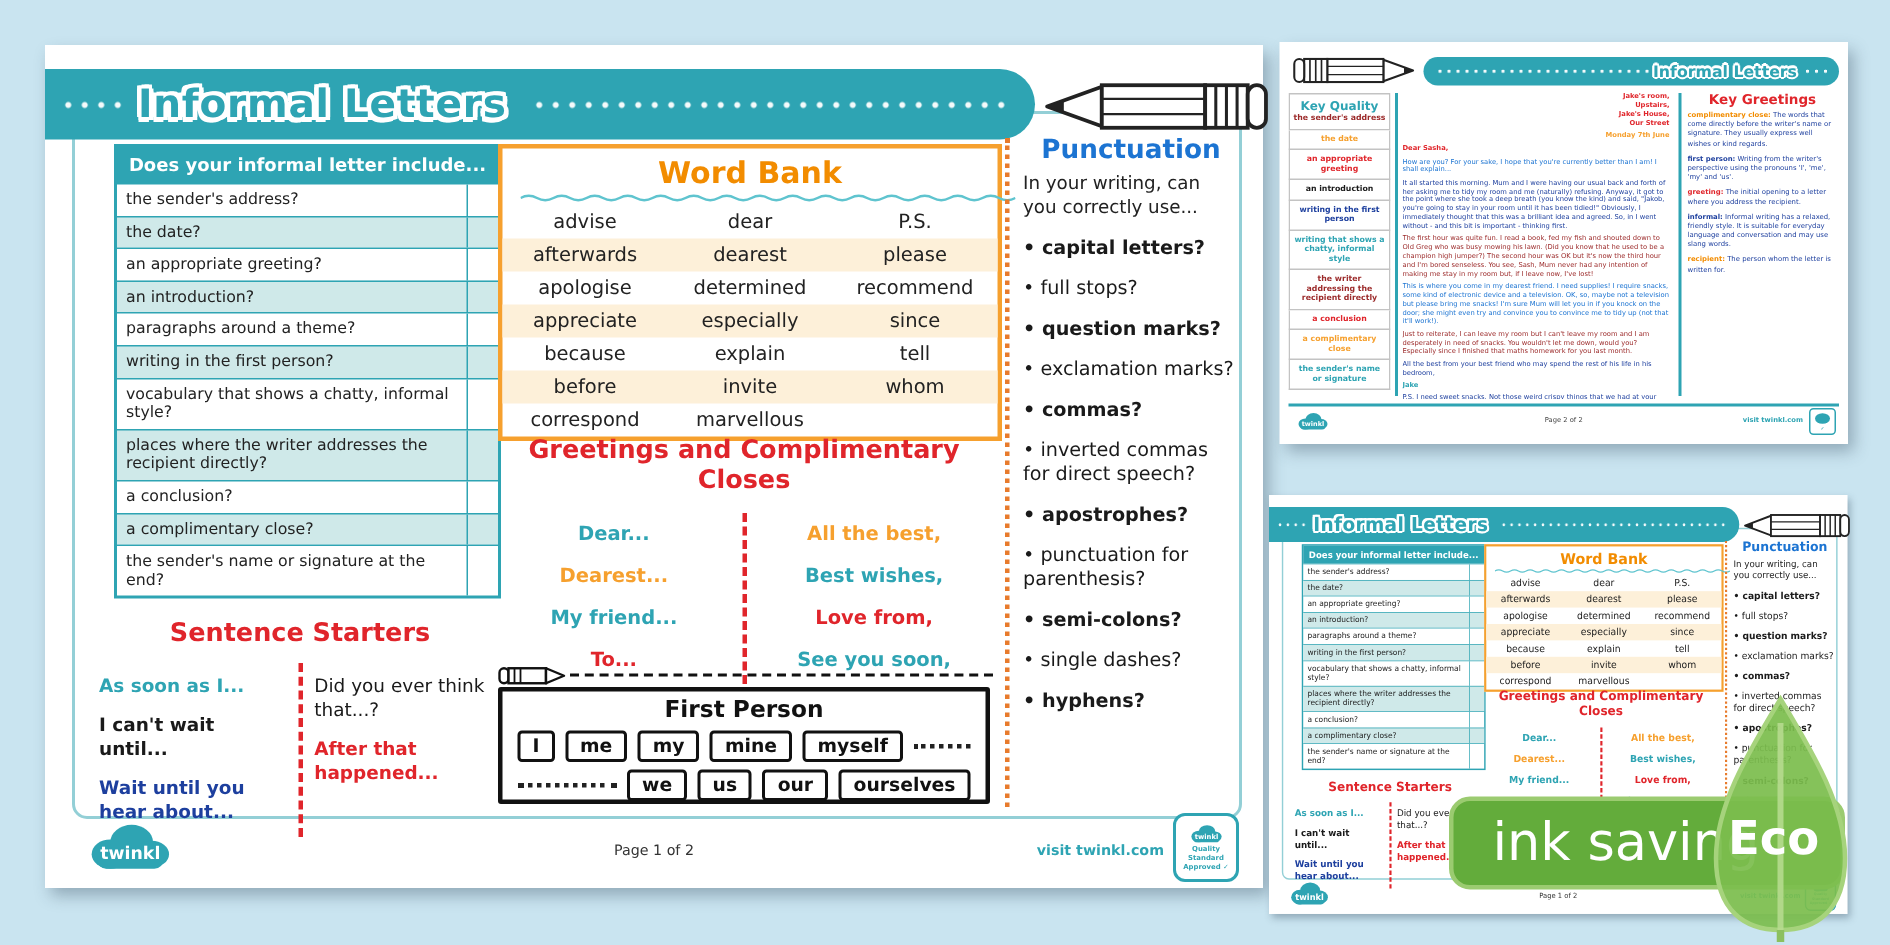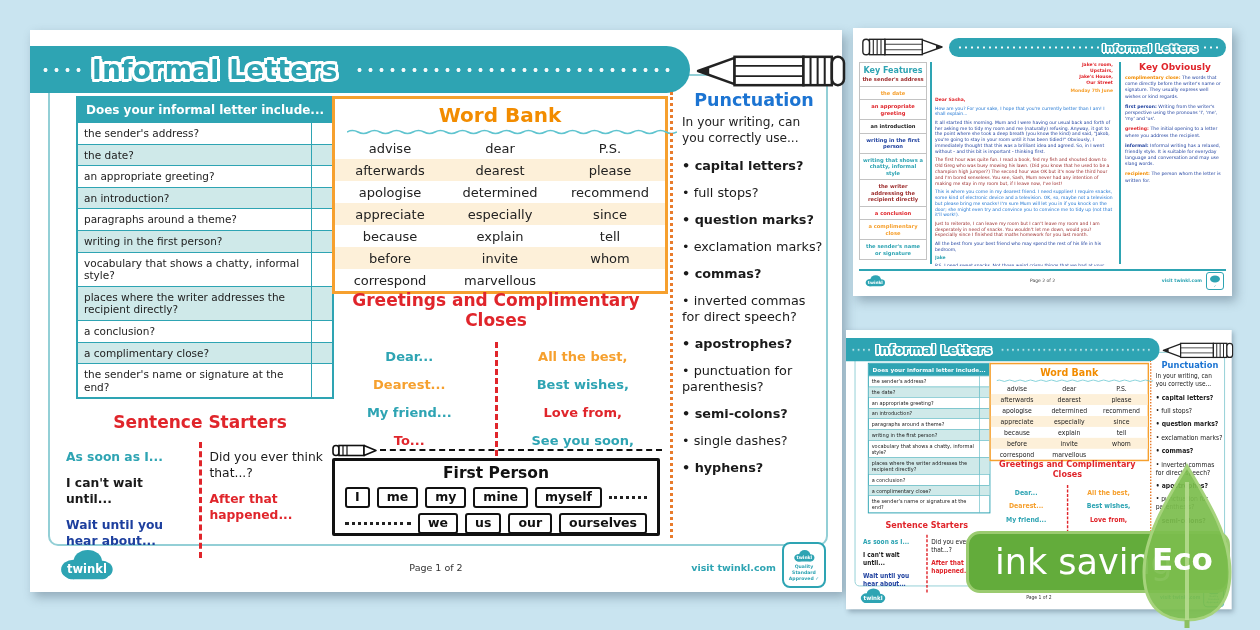--- a/index.html
+++ b/index.html
@@ -359,21 +359,21 @@
     </g>
   </svg>
   <div class="p2-banner">
     <div class="bdots l"></div>
     <div class="p2-title">Informal Letters</div>
     <div class="bdots r"></div>
   </div>
 
   <div class="kf">
     <div class="kf-item first">
-      <div class="kf-head">Key Features</div>
+      <div class="kf-head">Key Quality</div>
       <div class="c-darkred">the sender's address</div>
     </div>
     <div class="kf-item c-orange">the date</div>
     <div class="kf-item c-red">an appropriate greeting</div>
     <div class="kf-item c-black">an introduction</div>
     <div class="kf-item c-navy">writing in the first person</div>
     <div class="kf-item c-teal">writing that shows a chatty, informal style</div>
     <div class="kf-item c-darkred">the writer addressing the recipient directly</div>
     <div class="kf-item c-red">a conclusion</div>
     <div class="kf-item c-orange">a complimentary close</div>
@@ -393,21 +393,21 @@
     <p class="c-darkred">The first hour was quite fun. I read a book, fed my fish and shouted down to Old Greg who was busy mowing his lawn. (Did you know that he used to be a champion high jumper?) The second hour was OK but it's now the third hour and I'm bored senseless. You see, Sash, Mum never had any intention of making me stay in my room but, if I leave now, I've lost!</p>
     <p class="c-blue">This is where you come in my dearest friend. I need supplies! I require snacks, some kind of electronic device and a television. OK, so, maybe not a television but please bring me snacks! I'm sure Mum will let you in if you knock on the door; she might even try and convince you to convince me to tidy up (not that it'll work!).</p>
     <p class="c-darkred">Just to reiterate, I can leave my room but I can't leave my room and I am desperately in need of snacks. You wouldn't let me down, would you? Especially since I finished that maths homework for you last month.</p>
     <p class="c-navy">All the best from your best friend who may spend the rest of his life in his bedroom,</p>
     <p class="c-teal" style="font-weight:bold">Jake</p>
     <p class="c-navy">P.S. I need sweet snacks. Not those weird crispy things that we had at your birthday party. Thanks.</p>
   </div>
   <div class="p2-vline" style="left:266px"></div>
 
   <div class="vocab">
-    <div class="vocab-head">Key Obviously</div>
+    <div class="vocab-head">Key Greetings</div>
     <p><b class="c-orangetext">complimentary close:</b> <span>The words that come directly before the writer's name or signature. They usually express well wishes or kind regards.</span></p>
     <p><b class="c-navy">first person:</b> <span>Writing from the writer's perspective using the pronouns 'I', 'me', 'my' and 'us'.</span></p>
     <p><b class="c-red">greeting:</b> <span>The initial opening to a letter where you address the recipient.</span></p>
     <p><b class="c-navy">informal:</b> <span>Informal writing has a relaxed, friendly style. It is suitable for everyday language and conversation and may use slang words.</span></p>
     <p><b class="c-orangetext">recipient:</b> <span>The person whom the letter is written for.</span></p>
   </div>
 
   <div class="p2-hr"></div>
   <svg style="position:absolute;left:10px;top:245px" width="24" height="16" viewBox="0 0 72 46">
     <ellipse cx="22" cy="28" rx="14" ry="11" fill="#2ea4b3"></ellipse>

